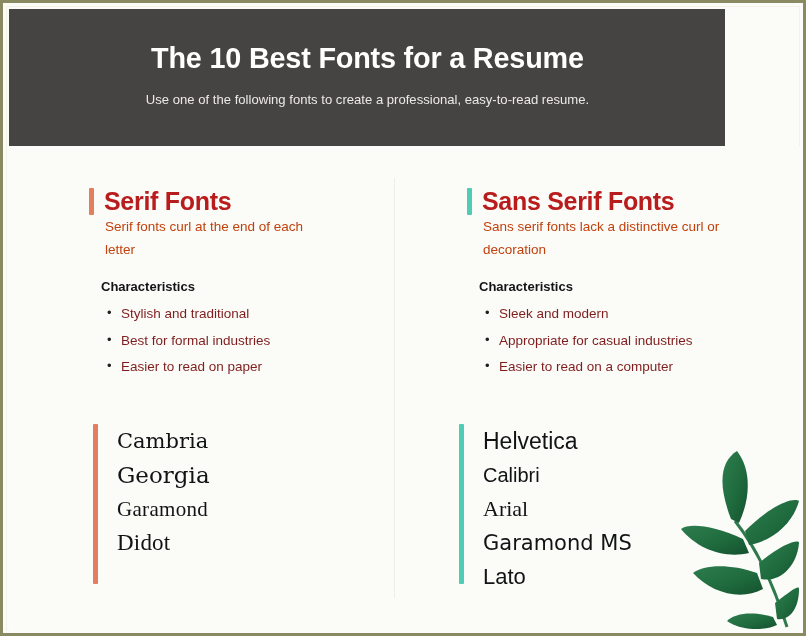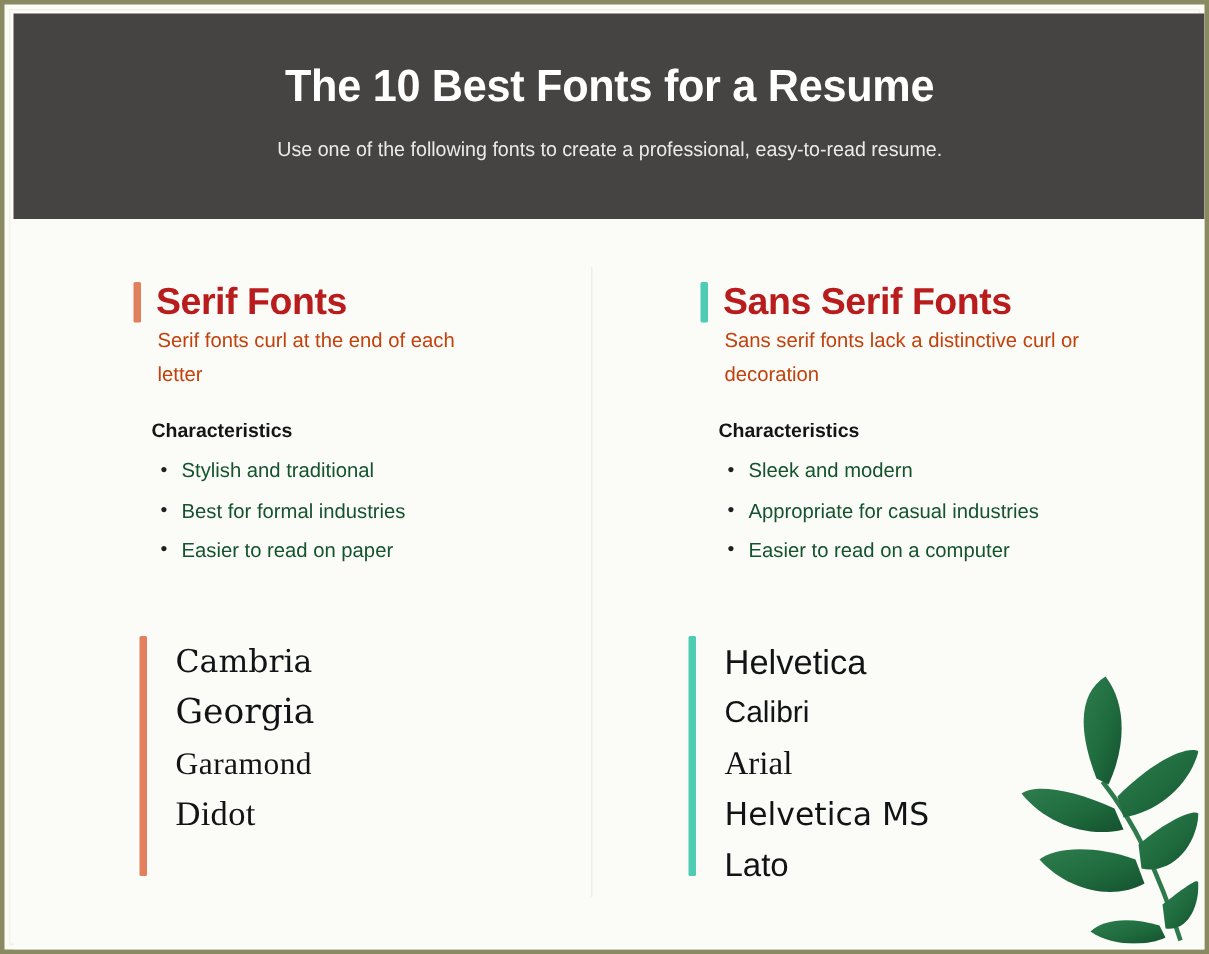--- a/index.html
+++ b/index.html
@@ -23,21 +23,21 @@
     border: 1px solid #f2f2e6;
     box-sizing: border-box;
     pointer-events: none;
   }
 
   
   .header {
     position: absolute;
     left: 6px;
     top: 6px;
-    width: 794px;
+    width: 716px;
     height: 137px;
     background: #464442;
     box-sizing: border-box;
     display: flex;
     flex-direction: column;
     align-items: center;
     justify-content: flex-start;
     padding-top: 32px;
   }
   .header-title {
@@ -123,21 +123,21 @@
     color: #121416;
   }
 
   .bullets {
     margin: 13px 0 0 16px;
     padding: 0;
     list-style: none;
   }
   .bullets li {
     font-size: 13.5px;
-    color: #14532d;
+    color: #7f1d1d;
     line-height: 1.0;
     padding: 0 0 0 16px;
     margin-bottom: 13px;
     position: relative;
   }
   .bullets li::before {
     content: "\2022";
     position: absolute;
     left: 2px;
     top: -1px;
@@ -248,21 +248,21 @@
         <li class="f-didot">Didot</li>
       </ul>
     </div>
 
     <div class="fontlist-wrap wrap-right">
       <span class="fontlist-bar bar-sans"></span>
       <ul class="fontlist">
         <li class="f-helvetica">Helvetica</li>
         <li class="f-calibri">Calibri</li>
         <li class="f-arial">Arial</li>
-        <li class="f-trebuchet">Helvetica MS</li>
+        <li class="f-trebuchet">Garamond MS</li>
         <li class="f-lato">Lato</li>
       </ul>
     </div>
 
     <svg class="leaf" viewBox="0 0 140 190">
       <defs>
         <linearGradient id="lg" x1="0" y1="0" x2="1" y2="1">
           <stop offset="0%" stop-color="#2e7d4f"></stop>
           <stop offset="55%" stop-color="#1f6b3e"></stop>
           <stop offset="100%" stop-color="#14512e"></stop>

